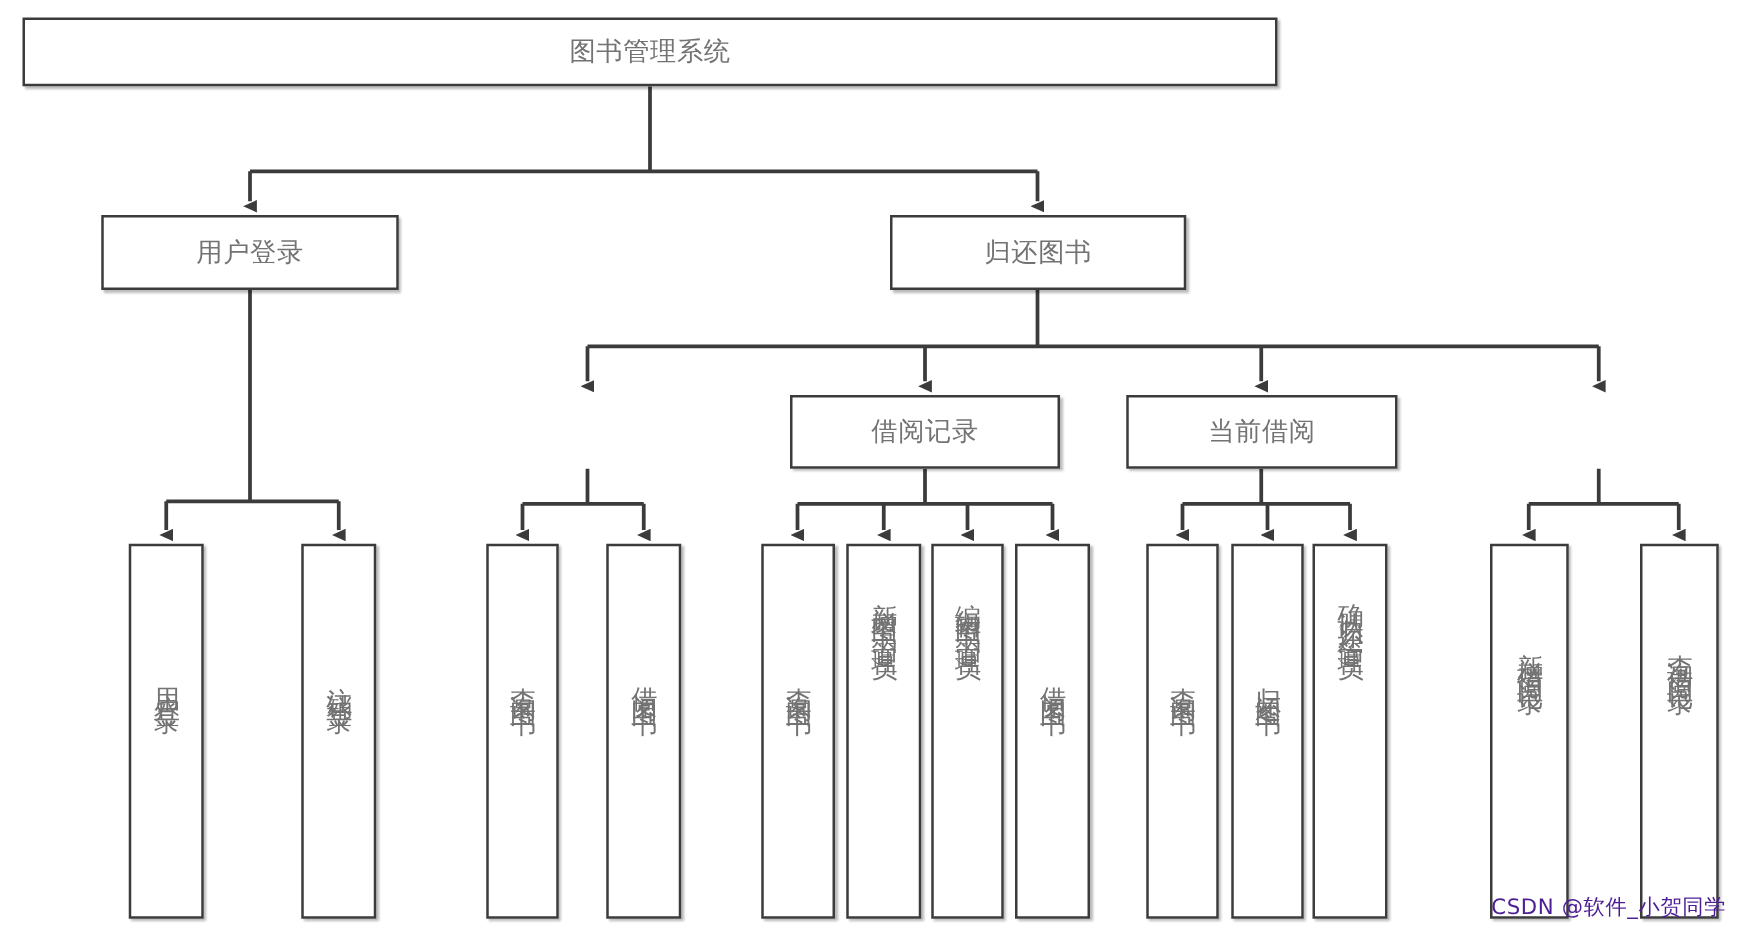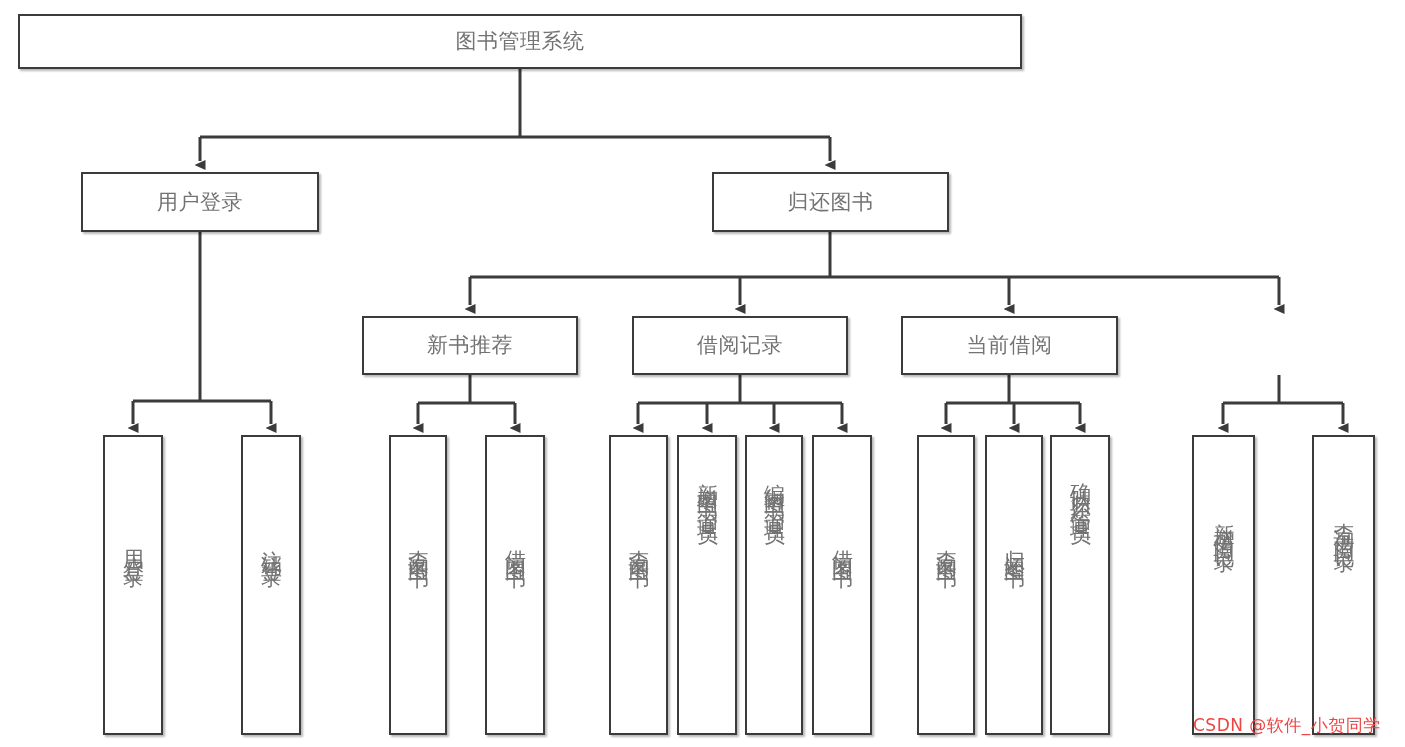--- a/index.html
+++ b/index.html
@@ -122,23 +122,20 @@
     <span class="label">图书管理系统</span>
   </div>
 
   <div class="node" id="node-l2-0" style="left: 81px; top: 172px; width: 238px; height: 60px;">
     <span class="label">用户登录</span>
   </div>
   <div class="node" id="node-l2-1" style="left: 712px; top: 172px; width: 237px; height: 60px;">
     <span class="label">归还图书</span>
   </div>
 
-  <div class="node" id="node-l3-0" style="left: 362px; top: 316px; width: 216px; height: 59px;">
-    <span class="label">新书推荐</span>
-  </div>
   <div class="node" id="node-l3-1" style="left: 632px; top: 316px; width: 216px; height: 59px;">
     <span class="label">借阅记录</span>
   </div>
   <div class="node" id="node-l3-2" style="left: 901px; top: 316px; width: 217px; height: 59px; align-items: center;">
     <span class="label">当前借阅</span>
   </div>
 
   <div class="node vertical" id="node-leaf-0" style="left: 103px; top: 435px; width: 60px; height: 300px; padding-top: 96px;">
     <span class="label">用户登录</span>
   </div>
@@ -172,15 +169,15 @@
   <div class="node vertical" id="node-leaf-10" style="left: 1050px; top: 435px; width: 60px; height: 300px; padding-top: 28.5px;">
     <span class="label">确认归还（管理员）</span>
   </div>
   <div class="node vertical" id="node-leaf-11" style="left: 1192px; top: 435px; width: 63px; height: 300px; padding-top: 69px;">
     <span class="label">新增借阅记录</span>
   </div>
   <div class="node vertical" id="node-leaf-12" style="left: 1312px; top: 435px; width: 63px; height: 300px; padding-top: 69px;">
     <span class="label">查询借阅记录</span>
   </div>
 
-  <div class="watermark" id="watermark" style="left: 1193px; top: 714px; color: #ef4444;">CSDN @软件_小贺同学</div>
+  <div class="watermark" id="watermark" style="left: 1193px; top: 714px; color: #4c1d95;">CSDN @软件_小贺同学</div>
 
 </div>
 
 </body></html>

